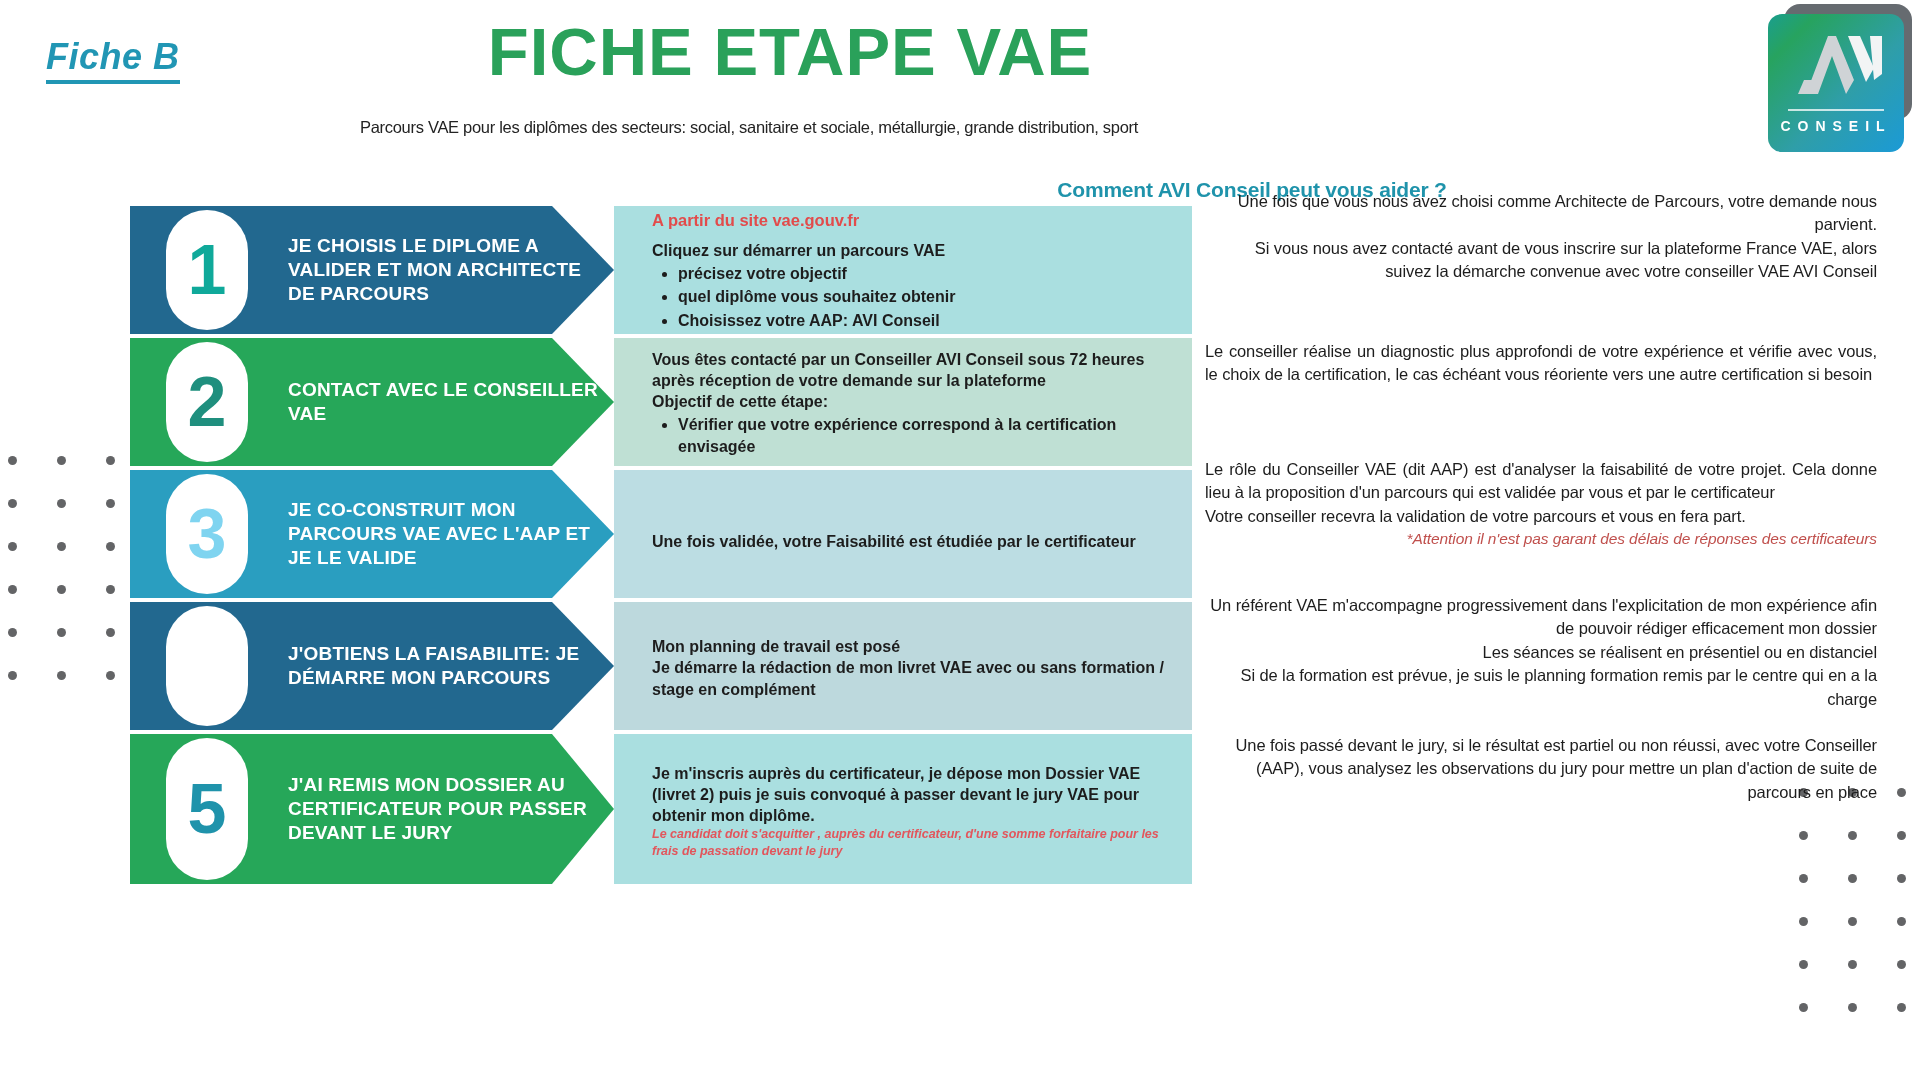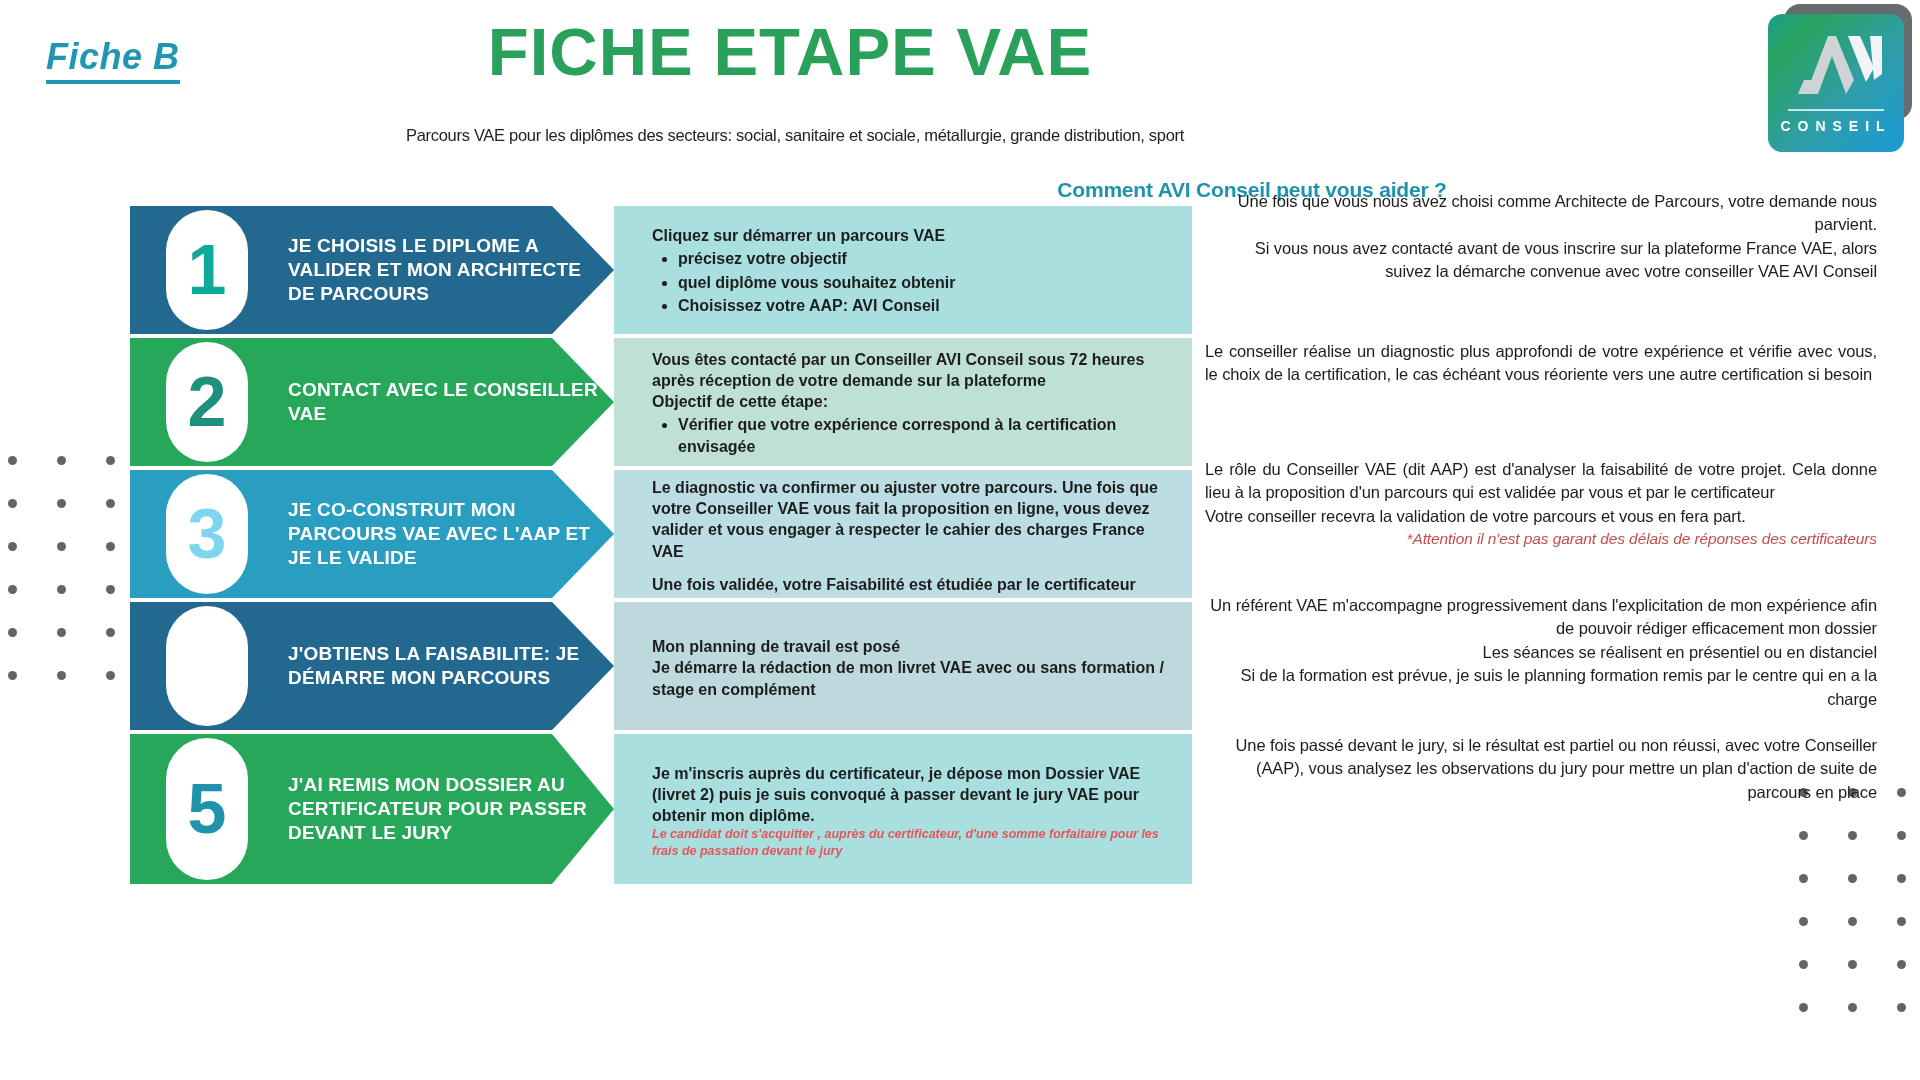--- a/index.html
+++ b/index.html
@@ -24,22 +24,22 @@
     color: #2196b4; letter-spacing: .5px;
     border-bottom: 4px solid #2196b4; padding-bottom: 2px;
   }
   #main-title {
     position: absolute; left: 420px; top: 18px; width: 740px;
     text-align: center; font-size: 67px; font-weight: bold;
     color: #2aa15a; letter-spacing: 1px; line-height: 1.0;
     font-family: "Liberation Sans", sans-serif;
   }
   #subtitle {
-    position: absolute; left: 360px; top: 126px; width: 870px;
-    text-align: center; font-size: 16.5px; color: #232323;
+    position: absolute; left: 360px; top: 118px; width: 870px;
+    font-size: 16.5px; color: #232323;
     letter-spacing: -0.3px;
   }
 
   
   #logo-wrap { position: absolute; right: 8px; top: 4px; width: 160px; height: 150px; }
   #logo-shadow {
     position: absolute; right: 0; top: 0; width: 128px; height: 116px;
     background: #666b70; border-radius: 16px;
   }
   #logo-card {
@@ -195,20 +195,21 @@
   <div id="rows">
       <div class="row" style="height: 128px;">
         <div class="chevron" style="background: rgb(34, 104, 143);">
           <div class="numcap">
             <div class="cap"></div>
             <div class="num" style="color: rgb(15, 169, 154);">1</div>
           </div>
           <div class="step-title">JE CHOISIS LE DIPLOME A VALIDER ET MON ARCHITECTE DE PARCOURS</div>
         </div>
         <div class="detail" style="background: rgb(170, 223, 224);">
+          <div class="lead-red">A partir du site vae.gouv.fr</div>
           <p>Cliquez sur démarrer un parcours VAE</p>
           <ul>
             <li>précisez votre objectif</li>
             <li>quel diplôme vous souhaitez obtenir</li>
             <li>Choisissez votre AAP: AVI Conseil</li>
           </ul>
         </div>
       </div>
       <div class="row" style="height: 128px;">
         <div class="chevron" style="background: rgb(38, 167, 89);">
@@ -228,21 +229,20 @@
       </div>
       <div class="row" style="height: 128px;">
         <div class="chevron" style="background: rgb(42, 158, 192);">
           <div class="numcap">
             <div class="cap"></div>
             <div class="num" style="color: rgb(127, 212, 240);">3</div>
           </div>
           <div class="step-title">JE CO-CONSTRUIT MON PARCOURS VAE AVEC L'AAP ET JE LE VALIDE</div>
         </div>
         <div class="detail" style="background: rgb(188, 221, 227);">
-          <p>Le  diagnostic va confirmer ou ajuster votre parcours. Une fois que votre Conseiller VAE vous fait la proposition en ligne, vous devez valider et vous engager à respecter le cahier des charges France VAE</p>
           <p class="spaced">Une fois validée, votre  Faisabilité est étudiée par le certificateur</p>
         </div>
       </div>
       <div class="row" style="height: 128px;">
         <div class="chevron" style="background: rgb(34, 104, 143);">
           <div class="numcap">
             <div class="cap"></div>
             <div class="num" style="color: rgb(255, 255, 255);">4</div>
           </div>
           <div class="step-title">J'OBTIENS LA FAISABILITE: JE DÉMARRE MON PARCOURS</div>

